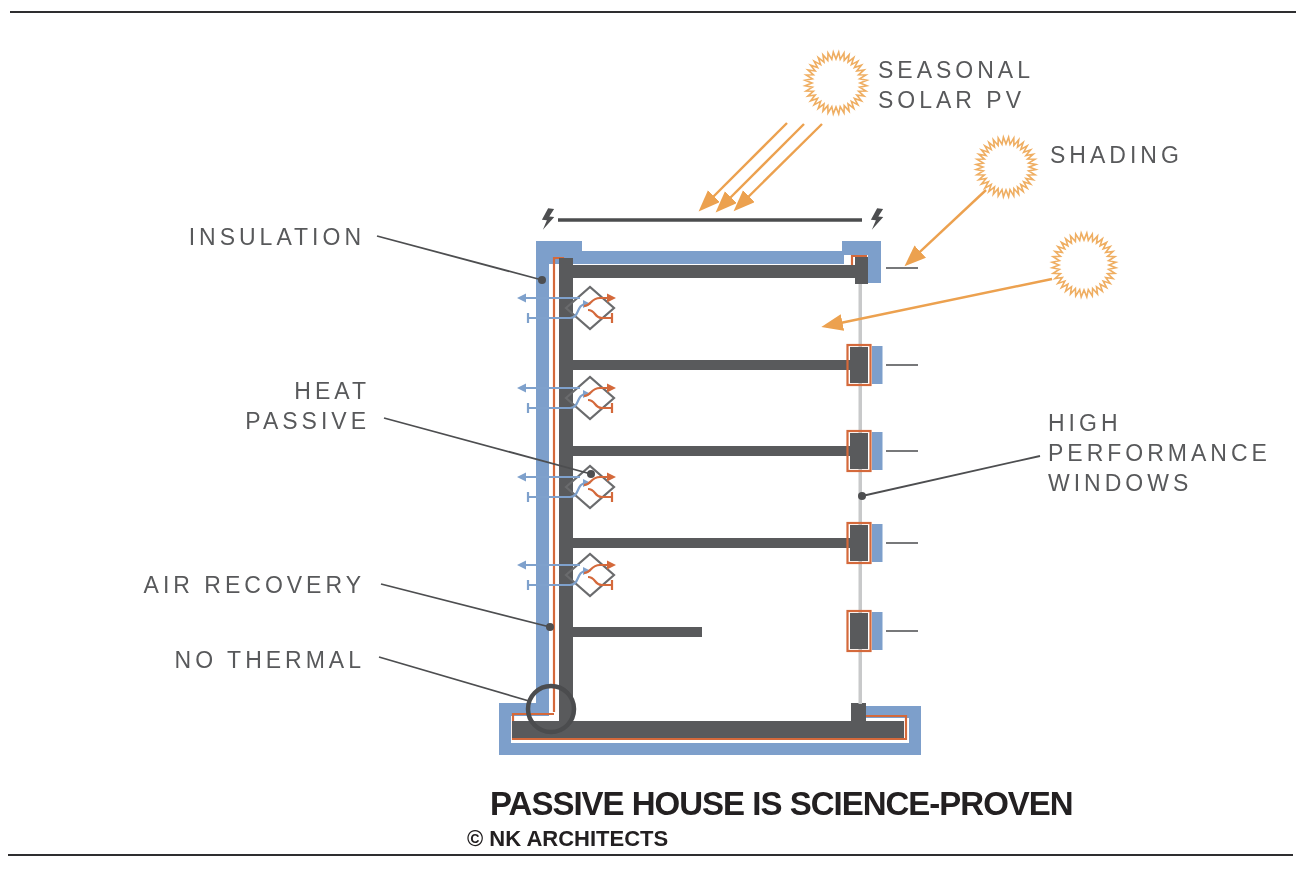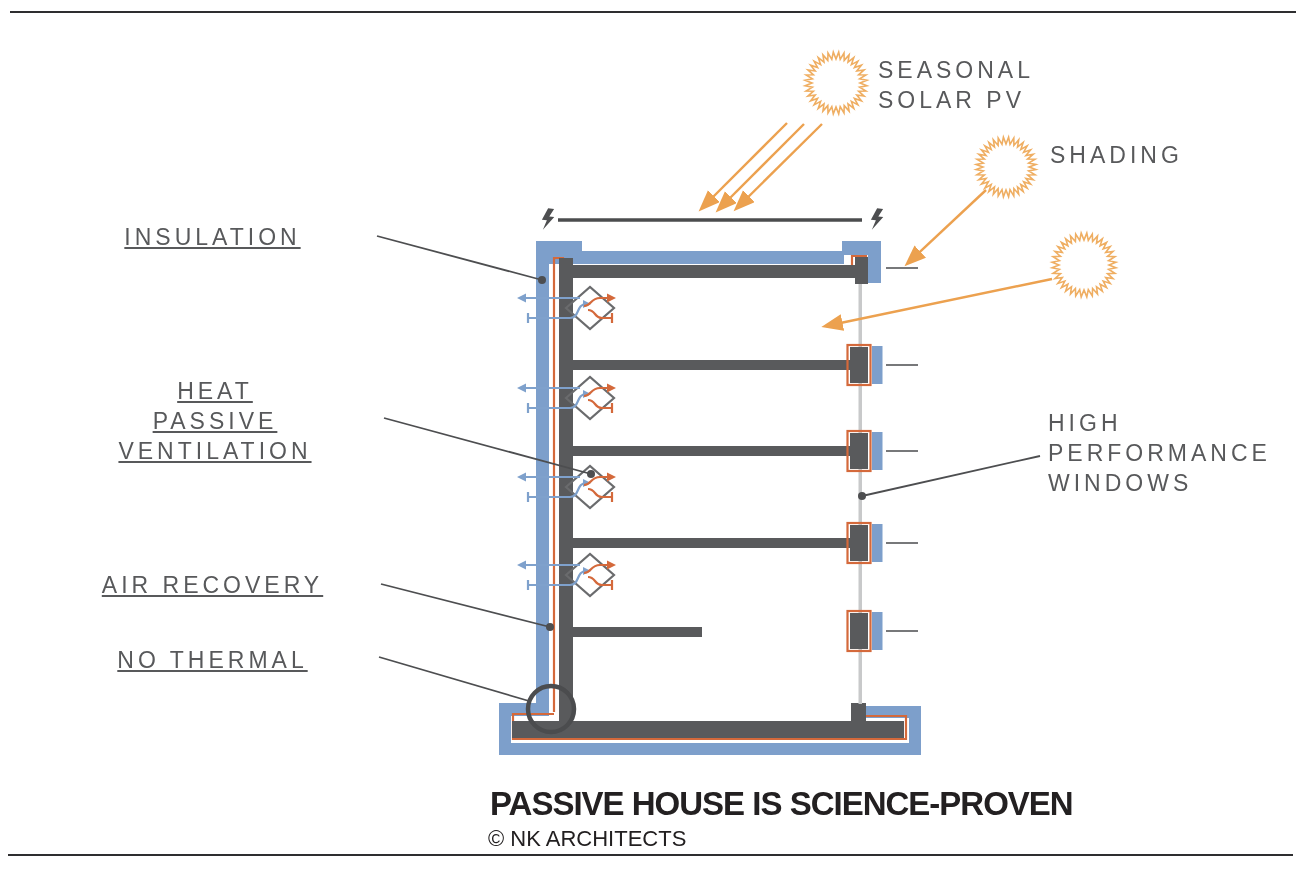--- a/index.html
+++ b/index.html
@@ -21,24 +21,24 @@
   .s-ray{stroke:var(--sun-ray-orange);stroke-width:2.4;fill:none;}
   .s-vblue{stroke:var(--vent-blue);stroke-width:2.2;fill:none;}
   .s-vorange{stroke:var(--air-barrier-orange);stroke-width:2.2;fill:none;}
   .s-diamond{stroke:#6a6b6d;stroke-width:2.2;fill:none;}
   .s-frame{stroke:#2e2e30;stroke-width:2;fill:none;}
   .s-pv{stroke:#4b4c4e;stroke-width:3.5;fill:none;}
   .s-circle{stroke:#4b4c4e;stroke-width:4.5;fill:none;}
   
   .lbl{position:absolute;font-size:23px;letter-spacing:4px;line-height:30px;
        color:var(--label-gray);white-space:nowrap;}
-  .lbl.right{text-align:center;text-decoration:underline;}
+  .lbl.right{text-align:right;}
   .title{position:absolute;left:490px;top:787px;font-size:33px;font-weight:700;
          letter-spacing:-1px;line-height:34px;color:var(--title-black);white-space:nowrap;}
-  .credit{position:absolute;left:488px;top:826px;font-size:22px;font-weight:400;
+  .credit{position:absolute;left:467px;top:826px;font-size:22px;font-weight:700;
           color:var(--title-black);white-space:nowrap;}
 </style>
 </head>
 <body>
 
 <div class="canvas">
 
   <svg width="1305" height="882" viewBox="0 0 1305 882">
     <defs>
       <marker id="oarr" markerWidth="10" markerHeight="8" refX="7" refY="3.5" orient="auto">
@@ -146,21 +146,20 @@
       <path class="s-call" d="M1040,456 L862,496"></path>
         <circle class="f-call" cx="862" cy="496" r="4"></circle>
     </g>
   </svg>
 
   <div class="lbl right" style="left:60px;top:222px;width:305px">INSULATION</div>
 
   <div class="lbl right" style="left:60px;top:376px;width:310px">
     <div>HEAT</div>
     <div>PASSIVE</div>
-    <div>VENTILATION</div>
   </div>
 
   <div class="lbl right" style="left:60px;top:570px;width:305px">AIR RECOVERY</div>
 
   <div class="lbl right" style="left:60px;top:645px;width:305px">
     <div>NO THERMAL</div>
   </div>
 
   <div class="lbl" style="left:878px;top:55px">
     <div>SEASONAL</div>

